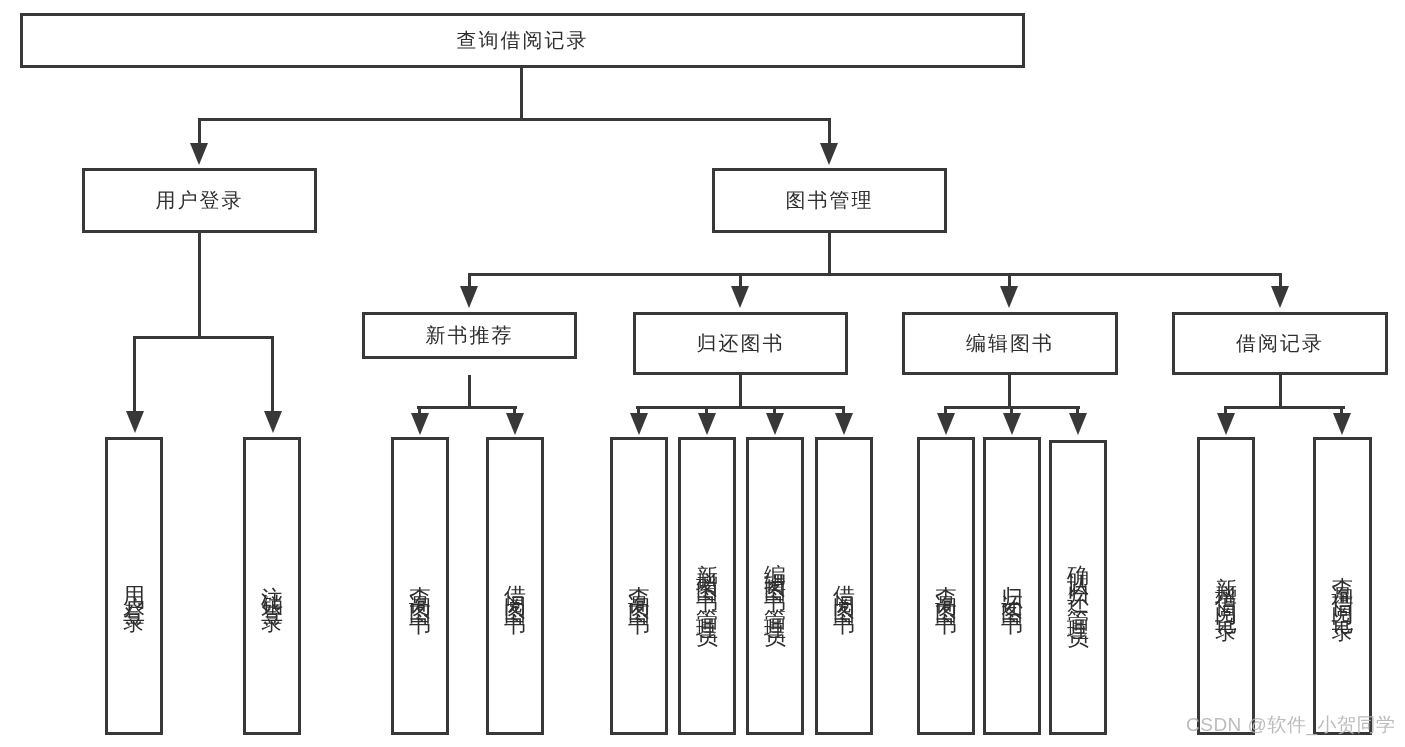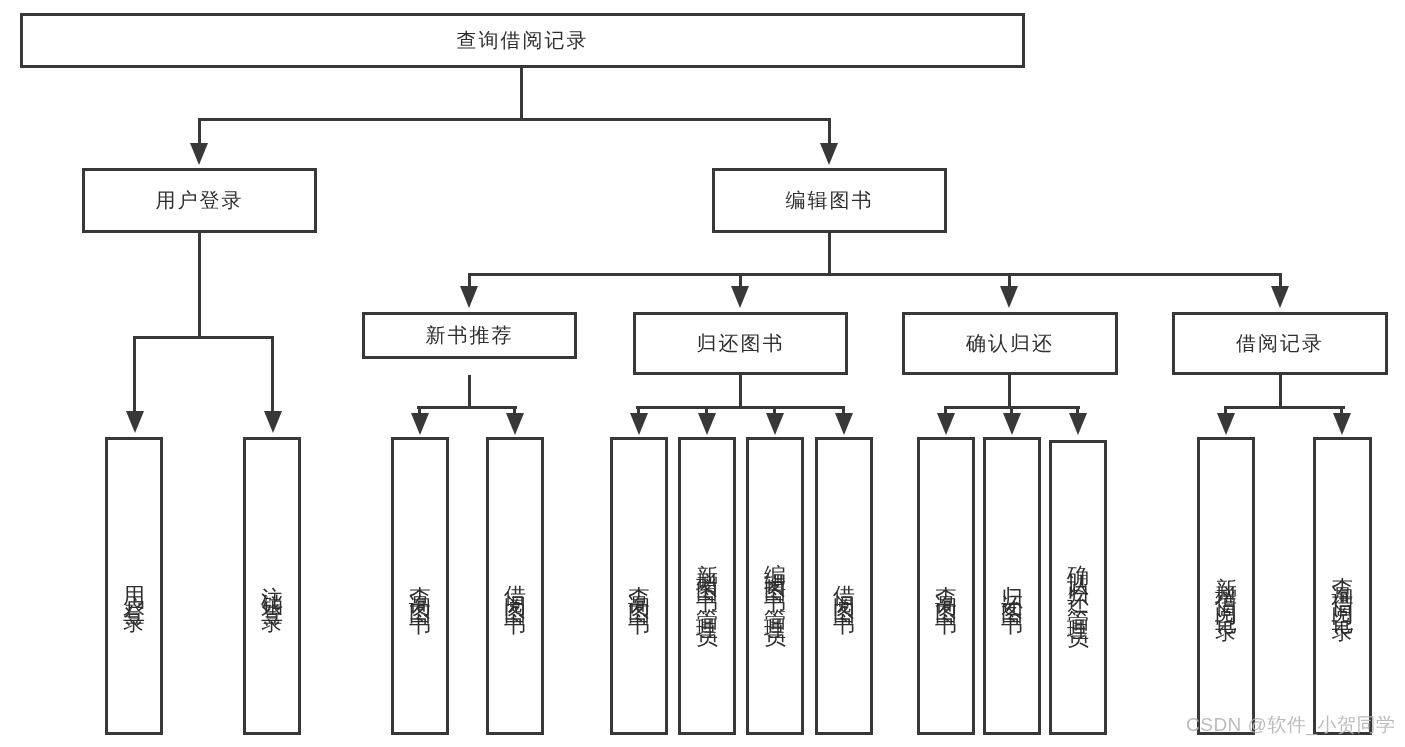--- a/index.html
+++ b/index.html
@@ -79,21 +79,21 @@
   <div class="hl" style="left:198px;top:118px;width:633px"></div>
   <div class="vl" style="left:198px;top:118px;height:30px"></div>
   <div class="ar" style="left:190px;top:143px"></div>
   <div class="vl" style="left:828px;top:118px;height:30px"></div>
   <div class="ar" style="left:820px;top:143px"></div>
 
   <div class="box" style="left:82px;top:168px;width:235px;height:65px">
     <span>用户登录</span>
   </div>
   <div class="box" style="left:712px;top:168px;width:235px;height:65px">
-    <span>编辑图书</span>
+    <span>图书管理</span>
   </div>
 
   <div class="vl" style="left:198px;top:233px;height:103px"></div>
   <div class="hl" style="left:133px;top:336px;width:141px"></div>
   <div class="vl" style="left:133px;top:336px;height:77px"></div>
   <div class="ar" style="left:126px;top:411px"></div>
   <div class="vl" style="left:271px;top:336px;height:77px"></div>
   <div class="ar" style="left:264px;top:411px"></div>
 
   <div class="vl" style="left:828px;top:233px;height:40px"></div>
@@ -107,21 +107,21 @@
   <div class="vl" style="left:1279px;top:273px;height:14px"></div>
   <div class="ar" style="left:1271px;top:286px"></div>
 
   <div class="box" style="left:362px;top:312px;width:215px;height:47px">
     <span>新书推荐</span>
   </div>
   <div class="box" style="left:633px;top:312px;width:215px;height:63px">
     <span>归还图书</span>
   </div>
   <div class="box" style="left:902px;top:312px;width:216px;height:63px">
-    <span>确认归还</span>
+    <span>编辑图书</span>
   </div>
   <div class="box" style="left:1172px;top:312px;width:216px;height:63px">
     <span>借阅记录</span>
   </div>
 
   <div class="vl" style="left:468px;top:375px;height:34px"></div>
   <div class="hl" style="left:417px;top:406px;width:100px"></div>
   <div class="vl" style="left:418px;top:406px;height:12px"></div>
   <div class="ar" style="left:411px;top:413px"></div>
   <div class="vl" style="left:513px;top:406px;height:12px"></div>

